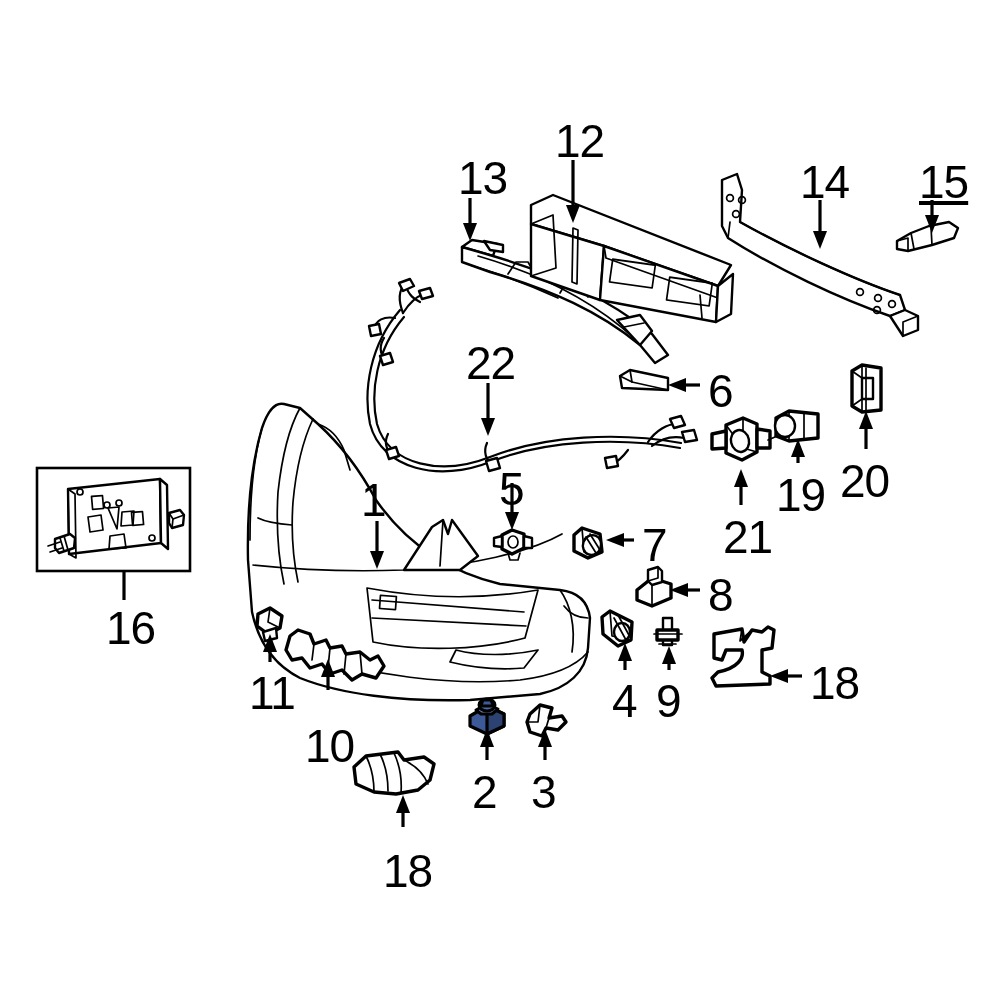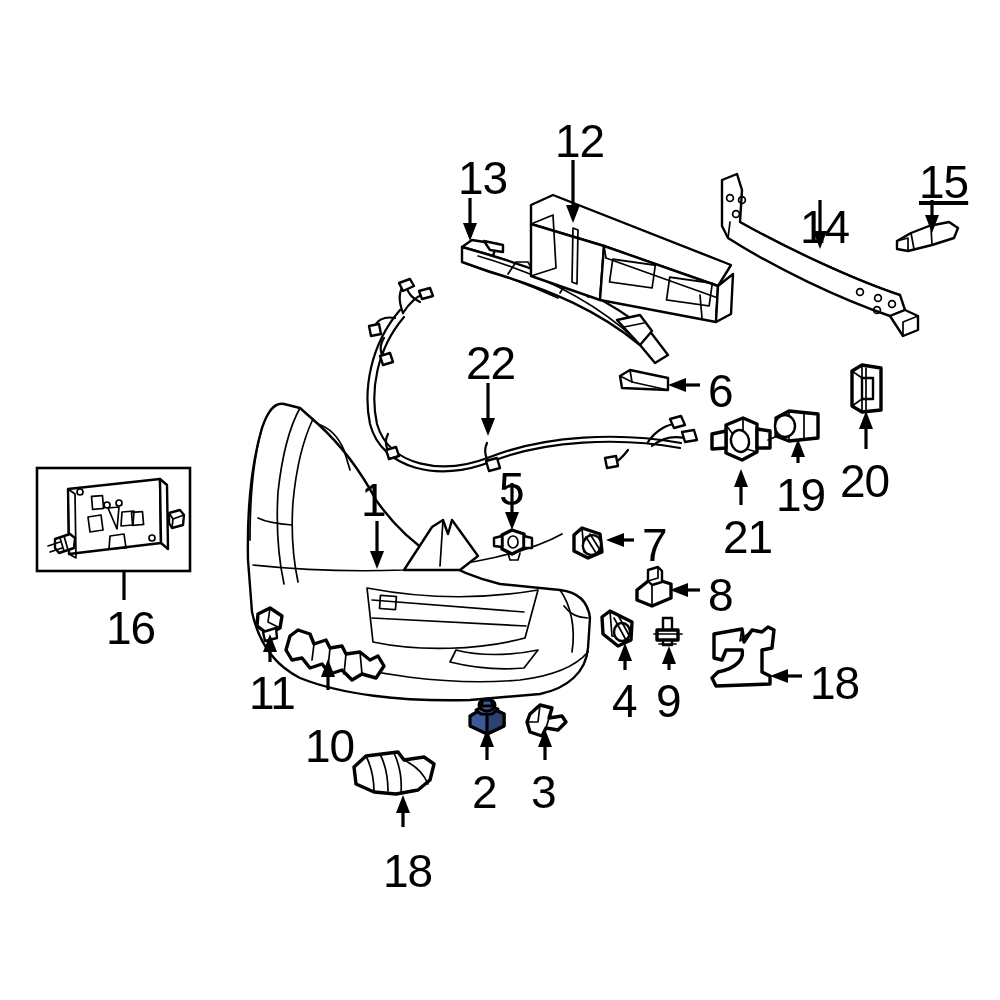--- a/index.html
+++ b/index.html
@@ -379,21 +379,21 @@
   <div class="callout-label ln" style="left:612px;  top:678px;">4</div>
   <div class="callout-label ln" style="left:499px;  top:466px;">5</div>
   <div class="callout-label ln" style="left:708px;  top:368px;">6</div>
   <div class="callout-label ln" style="left:642px;  top:522px;">7</div>
   <div class="callout-label ln" style="left:708px;  top:572px;">8</div>
   <div class="callout-label ln" style="left:656px;  top:678px;">9</div>
   <div class="callout-label ln" style="left:305px;  top:723px;">10</div>
   <div class="callout-label ln" style="left:249px;  top:670px;">11</div>
   <div class="callout-label ln" style="left:555px;  top:118px;">12</div>
   <div class="callout-label ln" style="left:450px;  top:155px;margin-left:8px;">13</div>
-  <div class="callout-label ln" style="left:800px;  top:159px;margin-top:45px;">14</div>
+  <div class="callout-label ln" style="left:800px;  top:159px;">14</div>
   <div class="callout-label ln" style="left:919px;  top:159px;text-decoration:underline;">15</div>
   <div class="callout-label ln" style="left:106px;  top:605px;">16</div>
   <div class="callout-label ln" style="left:810px;  top:660px;">18</div>
   <div class="callout-label ln" style="left:383px;  top:835px;margin-top:13px;">18</div>
   <div class="callout-label ln" style="left:776px;  top:472px;">19</div>
   <div class="callout-label ln" style="left:817px;  top:458px;margin-left:23px;">20</div>
   <div class="callout-label ln" style="left:723px;  top:514px;">21</div>
   <div class="callout-label ln" style="left:466px;  top:340px;">22</div>
 
 </div>

